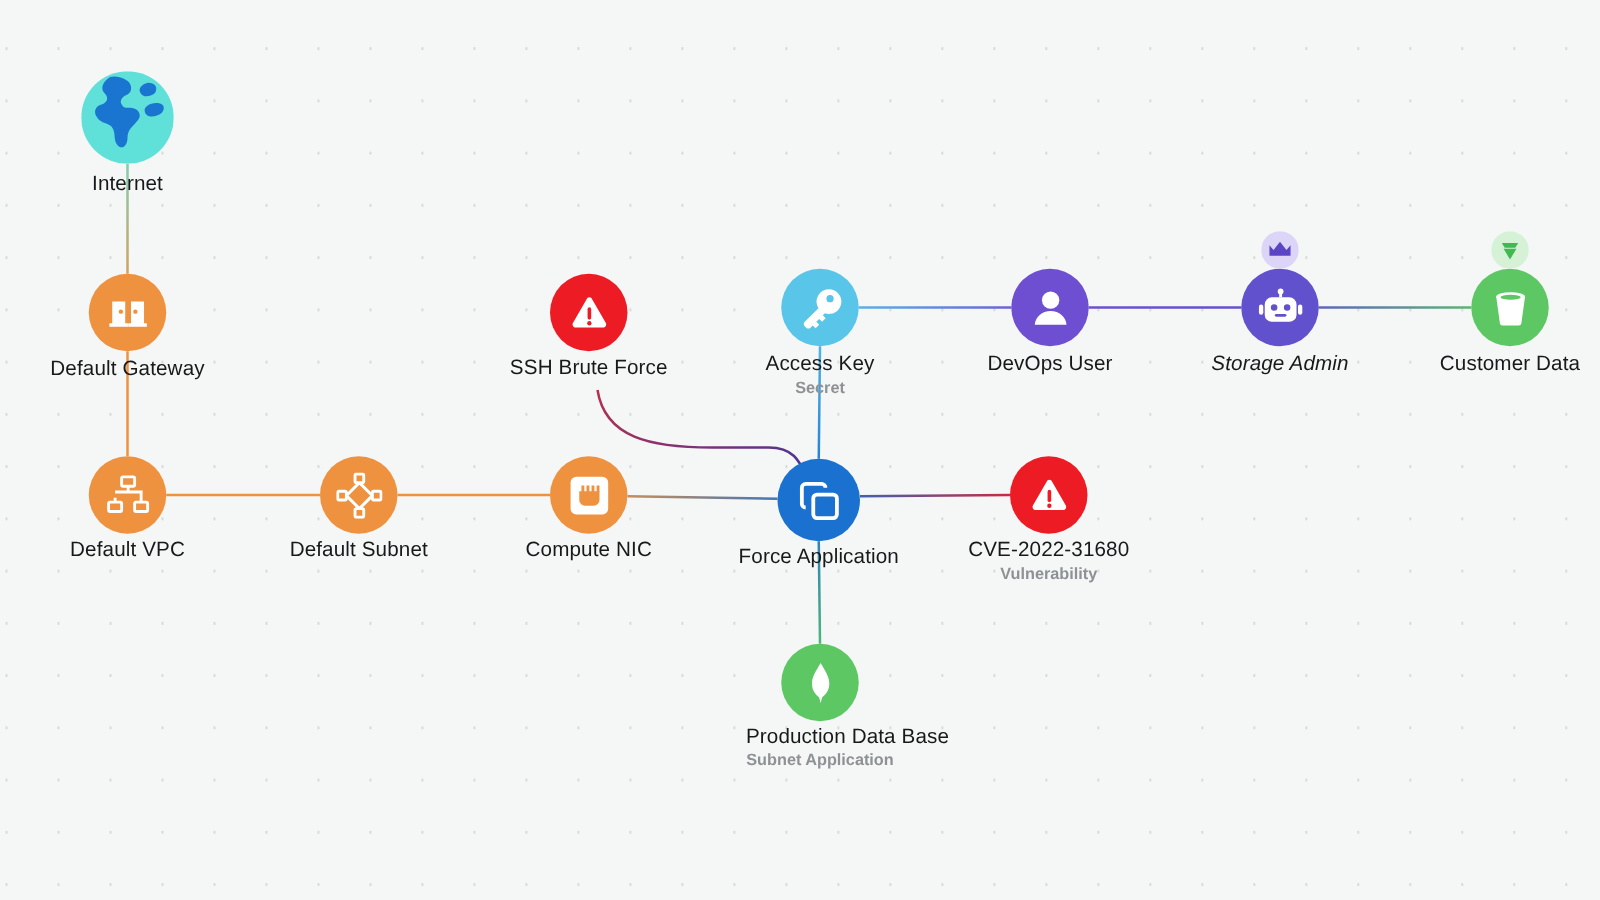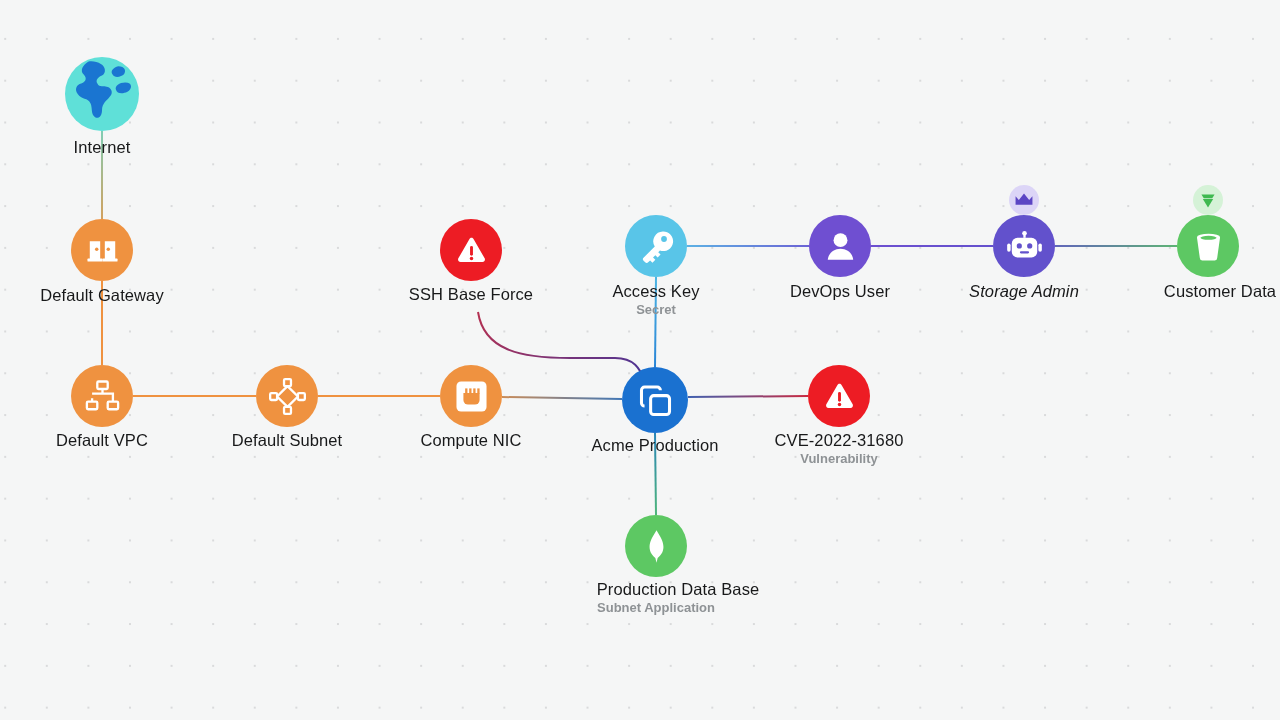--- a/index.html
+++ b/index.html
@@ -219,32 +219,32 @@
       <div class="node" style="left: 471px; top: 250px;">
         <div class="node-circle" style="width: 62px; height: 62px; background: rgb(237, 28, 36);">
           <span>
             <svg class="ico" width="37" height="37" viewBox="0 0 64 64">
         <path fill="#fff" d="M32 10c2 0 3 1 4 3l19 33c1 3-1 6-4 6H13c-3 0-5-3-4-6l19-33c1-2 2-3 4-3z"></path>
         <rect x="29.5" y="24" width="5" height="17" rx="2.5" fill="#ed1c24"></rect>
         <circle cx="32" cy="46" r="3" fill="#ed1c24"></circle>
       </svg>
           </span>
         </div>
-        <div class="node-label" style="top: 66px;">SSH Base Force</div>
+        <div class="node-label" style="top: 66px;">SSH Brute Force</div>
       </div>
       <div class="node" style="left: 655px; top: 400px;">
         <div class="node-circle" style="width: 66px; height: 66px; background: rgb(26, 113, 208);">
           <span>
             <svg class="ico" width="39" height="39" viewBox="0 0 64 64" fill="none" stroke="#fff" stroke-width="5">
         <rect x="24" y="24" width="31" height="31" rx="5"></rect>
         <path d="M40 15a5 5 0 0 0-5-5H14a5 5 0 0 0-5 5v21a5 5 0 0 0 5 5"></path>
       </svg>
           </span>
         </div>
-        <div class="node-label" style="top: 69px;">Acme Production</div>
+        <div class="node-label" style="top: 69px;">Force Application</div>
       </div>
       <div class="node" style="left: 656px; top: 246px;">
         <div class="node-circle" style="width: 62px; height: 62px; background: rgb(89, 197, 232);">
           <span>
             <svg class="ico" width="37" height="37" viewBox="0 0 64 64">
         <path fill="#fff" d="M43 6a17 17 0 0 0-14 26L10 51a4 4 0 0 0 0 6l2 2a4 4 0 0 0 6 0l3-3 4 4 5-5-4-4 4-4 4 4 5-5-4-4 3-3a17 17 0 1 0 5-33z"></path>
         <circle cx="45" cy="19" r="5" fill="#59c5e8"></circle>
       </svg>
           </span>
         </div>
@@ -295,21 +295,21 @@
       </svg>
           </span>
           <span class="badge">
             <svg class="ico" width="30" height="30" viewBox="0 0 32 32">
         <circle cx="16" cy="16" r="16" fill="#d5f2d7"></circle>
         <path fill="#3fb950" d="M9 10h14l-2.5 4H11.5z"></path>
         <path fill="#3fb950" d="M10.5 15h11L16 24z"></path>
       </svg>
           </span>
         </div>
-        <div class="node-label" style="top: 67px; margin-left: 12px;">Customer Data</div>
+        <div class="node-label" style="top: 67px;">Customer Data</div>
       </div>
       <div class="node" style="left: 839px; top: 396px;">
         <div class="node-circle" style="width: 62px; height: 62px; background: rgb(237, 28, 36);">
           <span>
             <svg class="ico" width="37" height="37" viewBox="0 0 64 64">
         <path fill="#fff" d="M32 10c2 0 3 1 4 3l19 33c1 3-1 6-4 6H13c-3 0-5-3-4-6l19-33c1-2 2-3 4-3z"></path>
         <rect x="29.5" y="24" width="5" height="17" rx="2.5" fill="#ed1c24"></rect>
         <circle cx="32" cy="46" r="3" fill="#ed1c24"></circle>
       </svg>
           </span>

